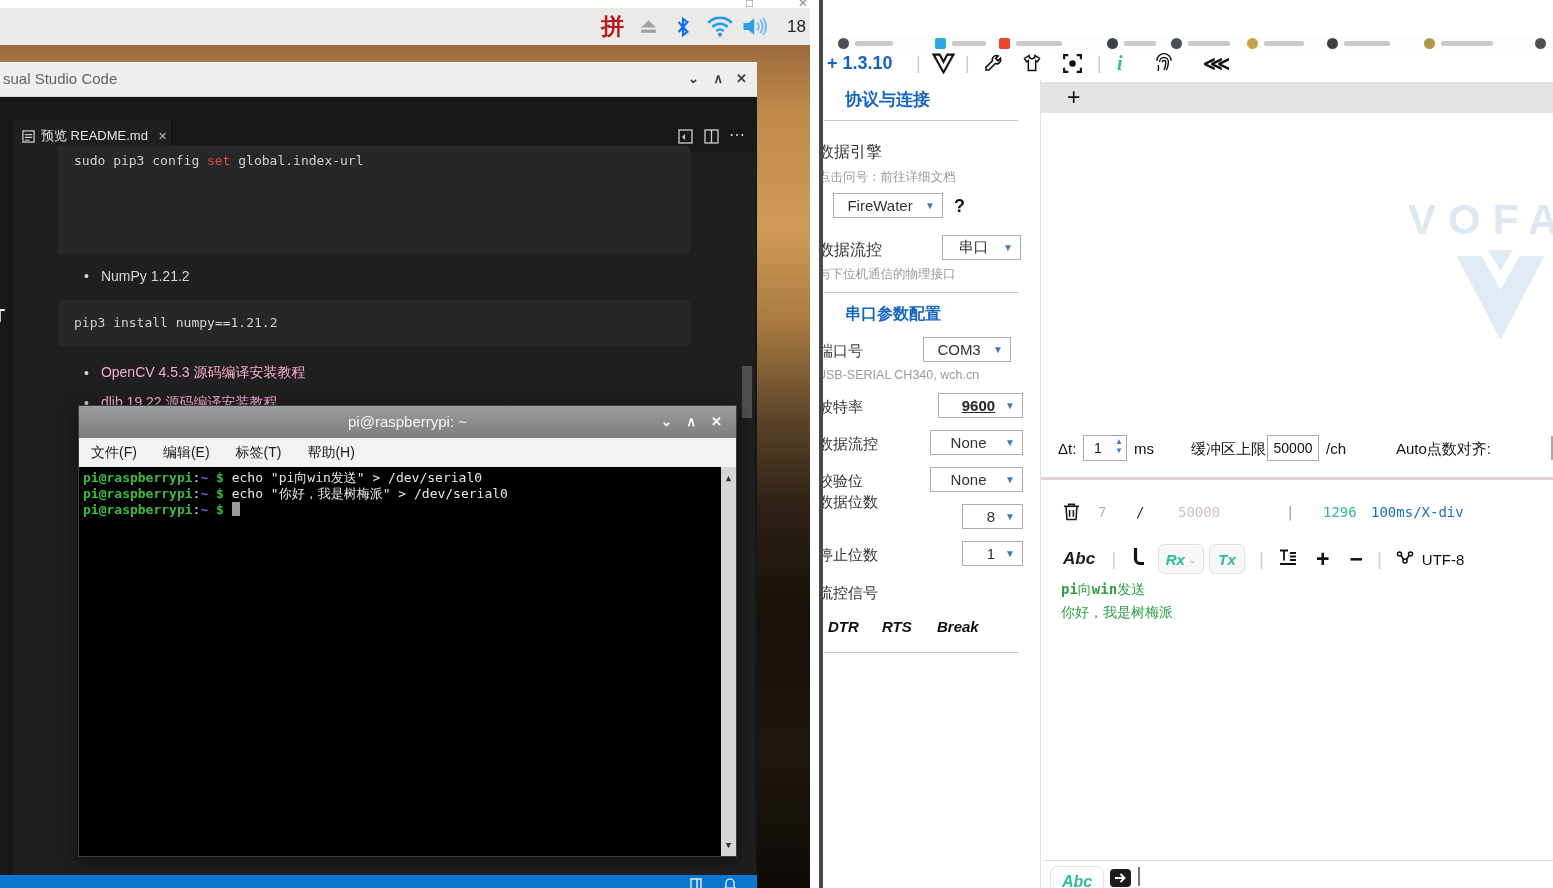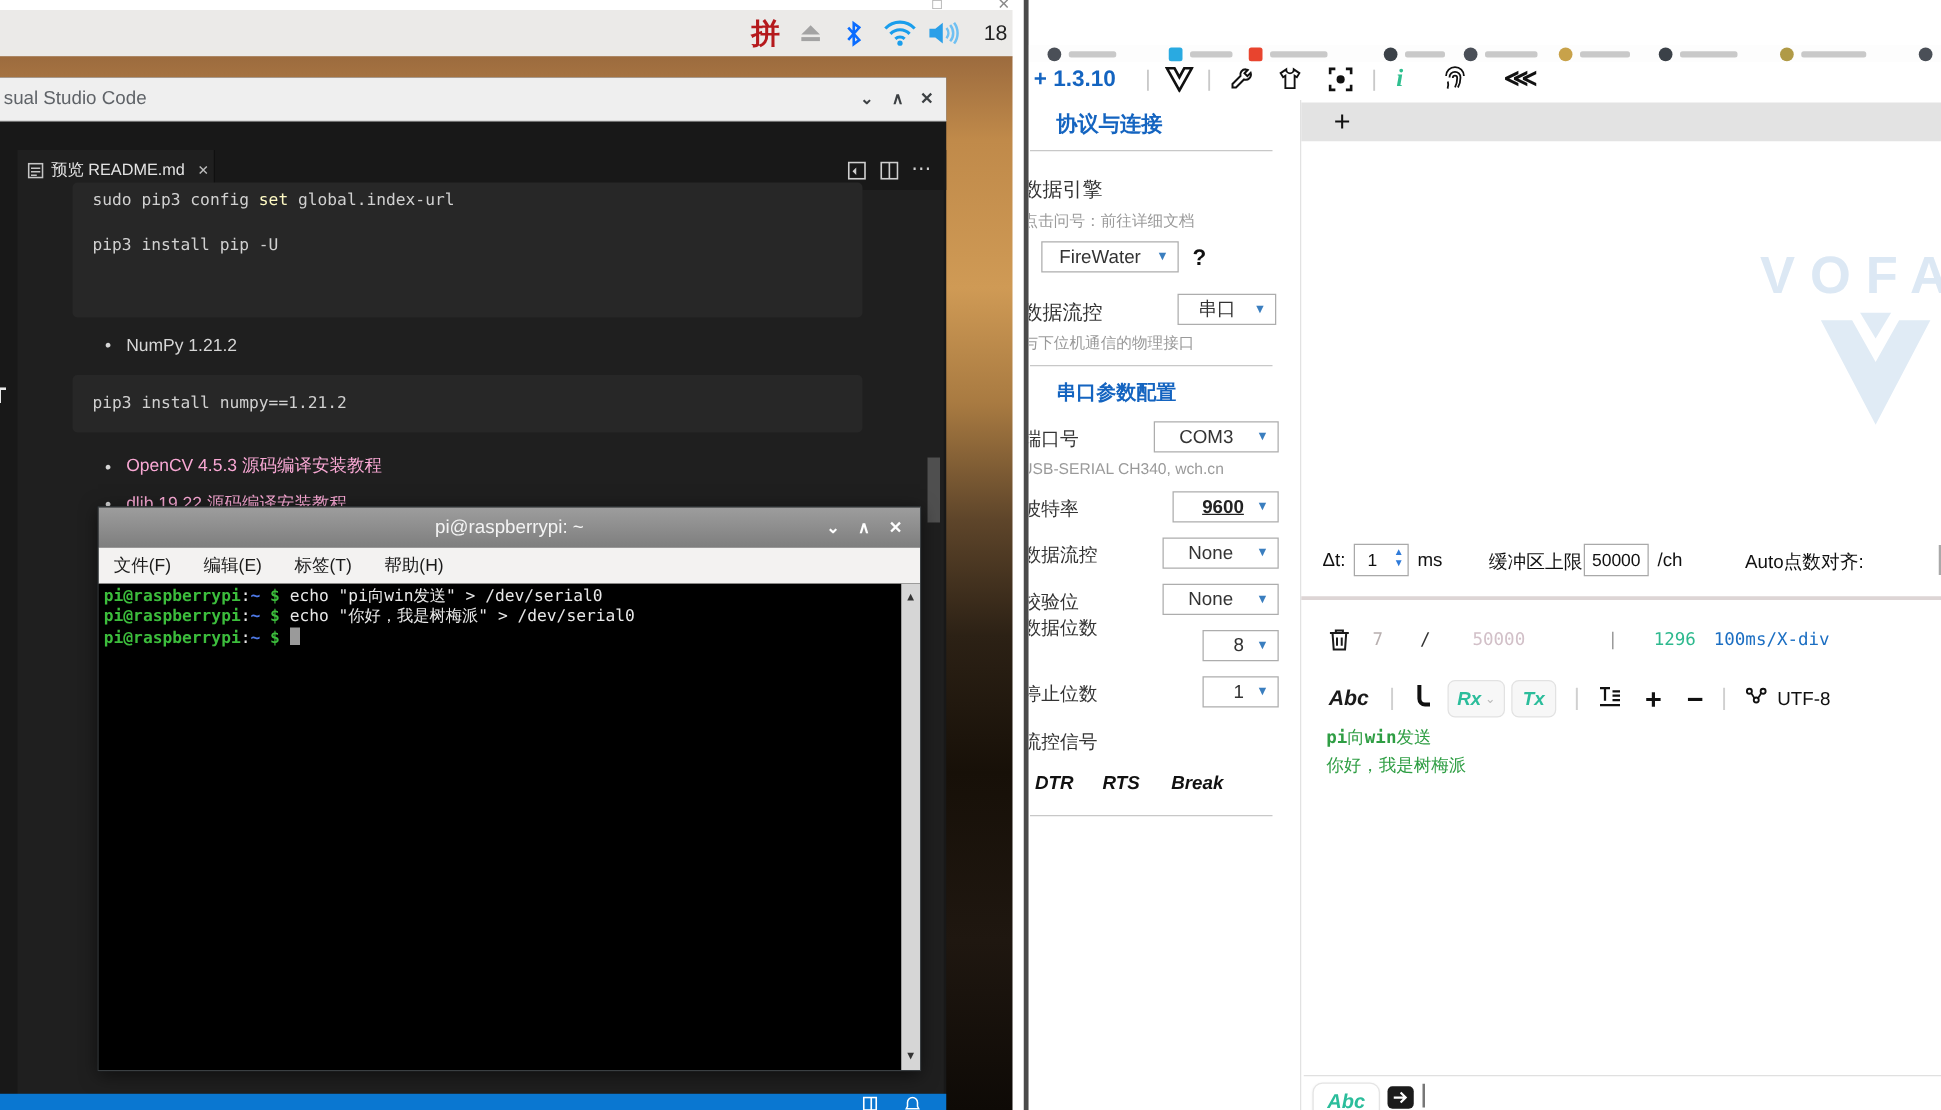--- a/index.html
+++ b/index.html
@@ -18,21 +18,21 @@
   .vsc-title{position:absolute;left:0;top:0;width:100%;height:34px;background:#efefef;border-bottom:1px solid #d8d8d8;}
   .vsc-title-text{position:absolute;left:3px;top:8px;color:#5f6368;font-size:15px;}
   .vsc-wbtn{position:absolute;top:9px;color:#3c4043;font-size:13px;font-weight:bold;}
   .vsc-tabbar{position:absolute;left:0;top:58px;width:100%;height:32px;background:#181818;}
   .vsc-tab{position:absolute;left:14px;top:0;height:32px;width:158px;background:#1f1f1f;display:flex;align-items:center;gap:6px;padding-left:8px;box-sizing:border-box;color:#e4e4e4;font-size:13px;border-right:1px solid #101010;}
   .tab-x{color:#bdbdbd;font-size:11px;margin-left:4px;}
   .ebtn{position:absolute;top:7px;color:#cfcfcf;}
   .preview{position:absolute;left:14px;top:90px;width:741px;height:723px;background:#1f1f1f;}
   .codeblock{position:absolute;left:44px;width:632px;background:#272727;border-radius:4px;
     font-family:"DejaVu Sans Mono",monospace;font-size:13px;color:#d0d0d0;line-height:18px;padding:6px 16px;box-sizing:border-box;}
-  .kw{color:#fef9c3;}
+  .kw{color:#ef4444;font-family:Liberation Mono, monospace;}
   .comment{color:#6a9955;font-style:italic;}
   .mdli{position:absolute;left:70px;display:flex;align-items:center;gap:12px;font-size:14px;color:#d6d6d6;}
   .mdli .dot{color:#d6d6d6;font-size:14px;}
   .mdlink{color:#f9a8d4;text-decoration:none;cursor:pointer;}
   .pv-scroll{position:absolute;right:3px;width:10px;background:#4f4f4f;}
   .tfrag{position:absolute;left:-6px;top:306px;color:#e8e8e8;font-size:18px;font-weight:bold;}
   
   .term{position:absolute;left:78px;top:405px;width:659px;height:452px;border:1px solid #3a3f42;box-shadow:0 3px 14px rgba(0,0,0,.55);box-sizing:border-box;background:#000;}
   .term-title{position:absolute;left:0;top:0;width:100%;height:32px;background:linear-gradient(180deg,#9d9d9d,#7e7e7e);}
   .term-title-text{position:absolute;width:100%;text-align:center;top:7px;color:#f4f4f4;font-size:15px;}
@@ -174,21 +174,20 @@
           </svg>
       </span>
       <span class="ebtn" style="right:12px;top:5px;font-size:16px">⋯</span>
     </div>
 
     <div class="preview">
 
       <div class="codeblock" style="top:-6px;height:108px;">
         <div><span>sudo pip3 config </span><span class="kw">set</span><span> global.index-url</span></div>
         <div>&nbsp;</div>
-        <div>pip3 install pip -U</div>
       </div>
 
       <div class="mdli" style="top:116px">
         <span class="dot">•</span>
         <span>NumPy 1.21.2</span>
       </div>
 
       <div class="codeblock" style="top:148px;height:46px;display:flex;align-items:center;">
         <div>pip3 install numpy==1.21.2</div>
       </div>
@@ -324,21 +323,21 @@
       <div class="dd dd-c" style="left:119px;top:155px;width:79px">
         <span class="val">串口</span>
           <span class="arr">▼</span>
       </div>
       <div class="sb-hint" style="left:-5px;top:186px">与下位机通信的物理接口</div>
       <div class="sb-hr" style="top:212px"></div>
 
       <div class="sb-h" style="left:-6px;top:224px;font-size:16px">串口参数配置</div>
 
       <div class="sb-l" style="left:-5px;top:262px">端口号</div>
-      <div class="dd dd-c" style="left:100px;top:257px;width:100px">
+      <div class="dd dd-c" style="left:100px;top:257px;width:88px">
         <span class="val">COM3</span>
           <span class="arr">▼</span>
       </div>
       <div class="sb-hint" style="left:-6px;top:288px">USB-SERIAL CH340, wch.cn</div>
 
       <div class="sb-l" style="left:-5px;top:318px">波特率</div>
       <div class="dd dd-r baud" style="left:115px;top:313px;width:85px">
         <span class="val">9600</span>
           <span class="arr">▼</span>
       </div>

